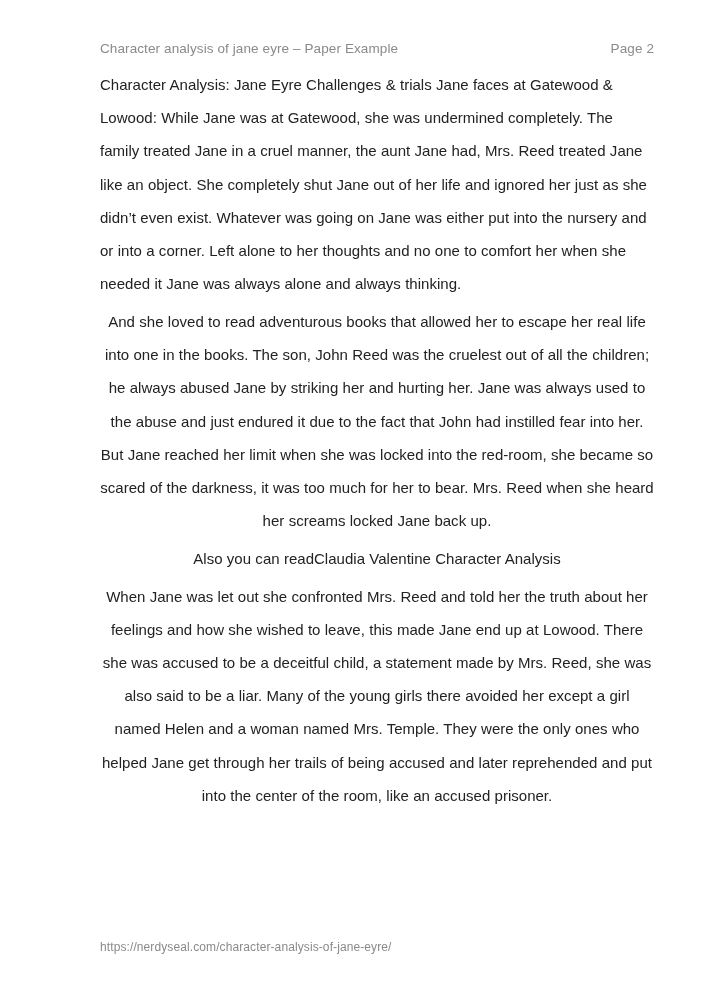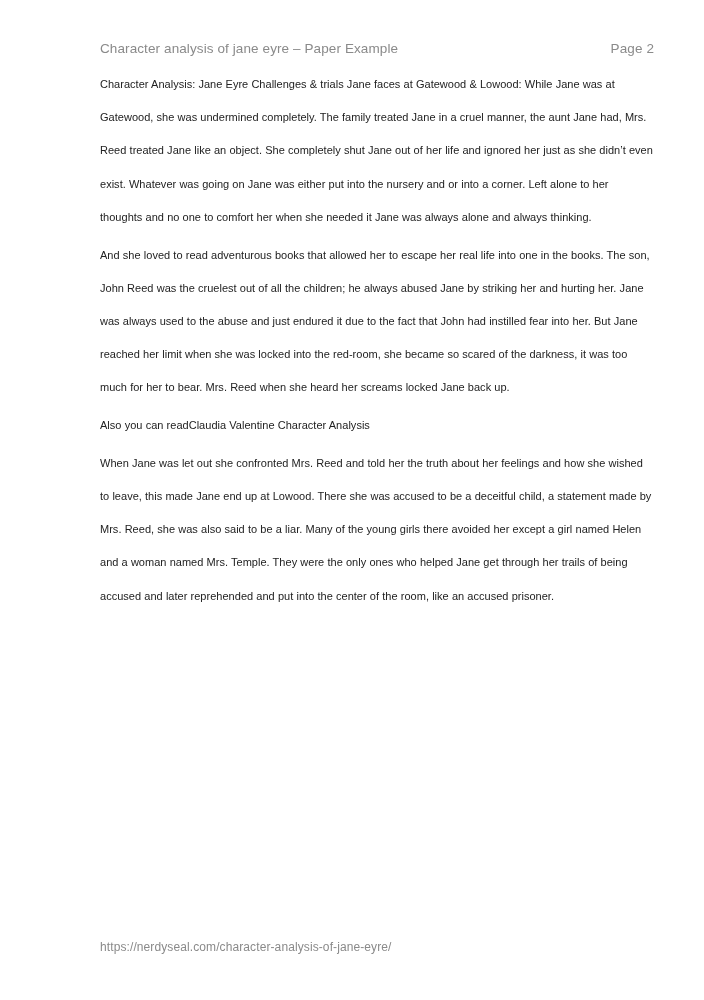--- a/index.html
+++ b/index.html
@@ -49,30 +49,31 @@
     white-space: nowrap;
     text-align: right;
   }
   .body-text {
     position: absolute;
     top: 68px;
     left: 0;
     width: 554px;
   }
   .para {
-    font-size: 11px;
+    font-size: 15px;
     line-height: 33.2px;
     color: #222222;
     text-align: left;
     margin: 0 0 4.5px 0;
     letter-spacing: 0.02px;
     word-spacing: 0.1px;
   }
   .para + .para {
     margin-top: 4.5px;
+    text-align: center;
   }
   .doc-footer {
     position: absolute;
     top: 938px;
     left: 0;
     width: 554px;
     font-size: 12px;
     color: #8a8a8a;
     line-height: 18px;
     letter-spacing: 0.1px;

